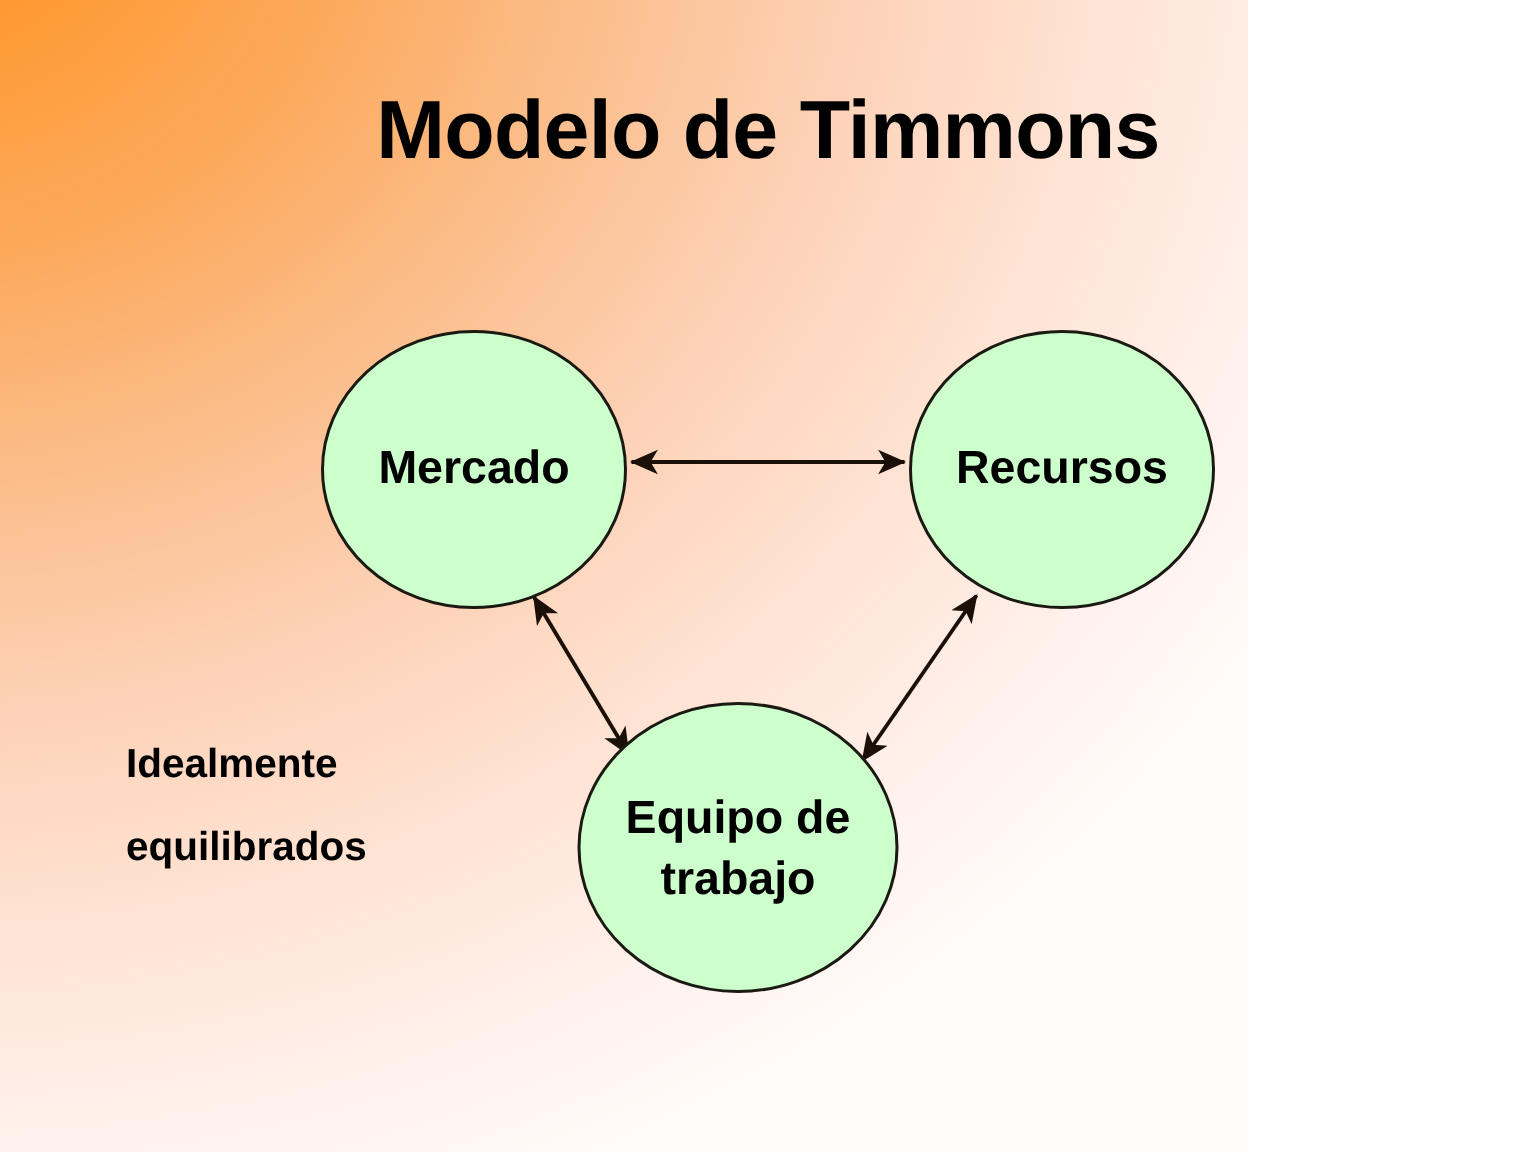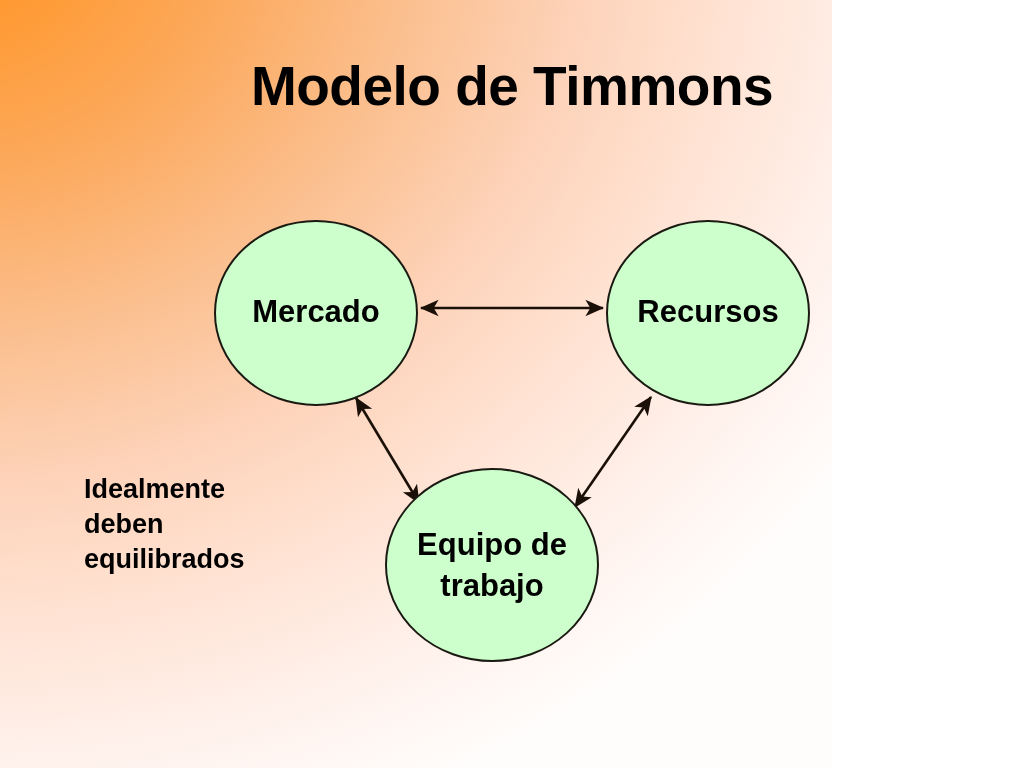--- a/index.html
+++ b/index.html
@@ -82,21 +82,21 @@
   #caption {
     position: absolute;
     left: 84px;
     top: 472px;
     width: 290px;
     font-size: 27px;
     font-weight: bold;
     color: #000000;
     line-height: 1.30;
   }
-  #caption div { white-space: nowrap; }
+  #caption div { white-space: nowrap; margin-top: 20px; }
 </style>
 </head>
 <body>
 
 <div id="slide">
 
   <div id="title">Modelo de Timmons</div>
 
   <svg id="diagram" viewBox="0 0 1024 768" xmlns="http://www.w3.org/2000/svg">
 
@@ -129,17 +129,16 @@
 
     <g>
       <ellipse class="node-ellipse" cx="492" cy="565" rx="106" ry="96"></ellipse>
       <text class="node-label two-line" x="492" y="547">Equipo de</text>
       <text class="node-label two-line" x="492" y="588">trabajo</text>
     </g>
   </svg>
 
   <div id="caption">
     <div>Idealmente</div>
-    <div>deben</div>
     <div>equilibrados</div>
   </div>
 
 </div>
 
 </body></html>

